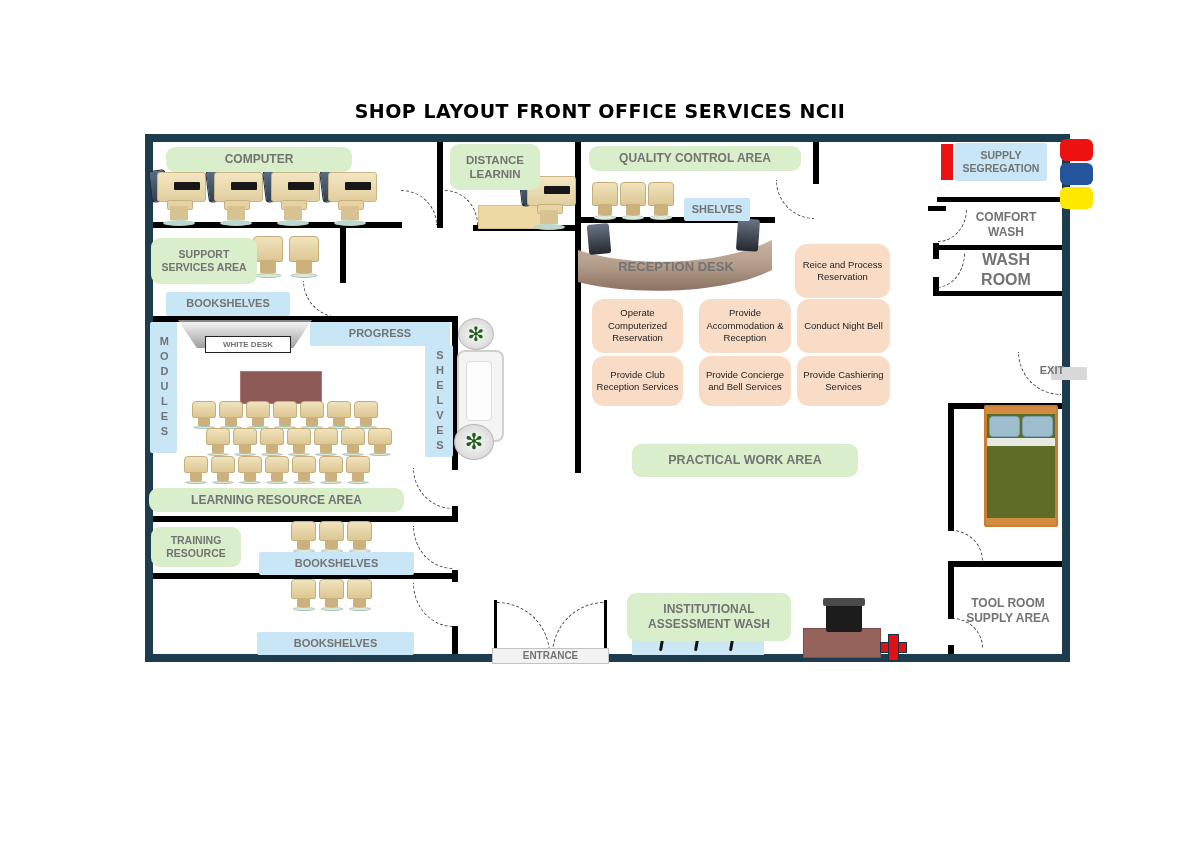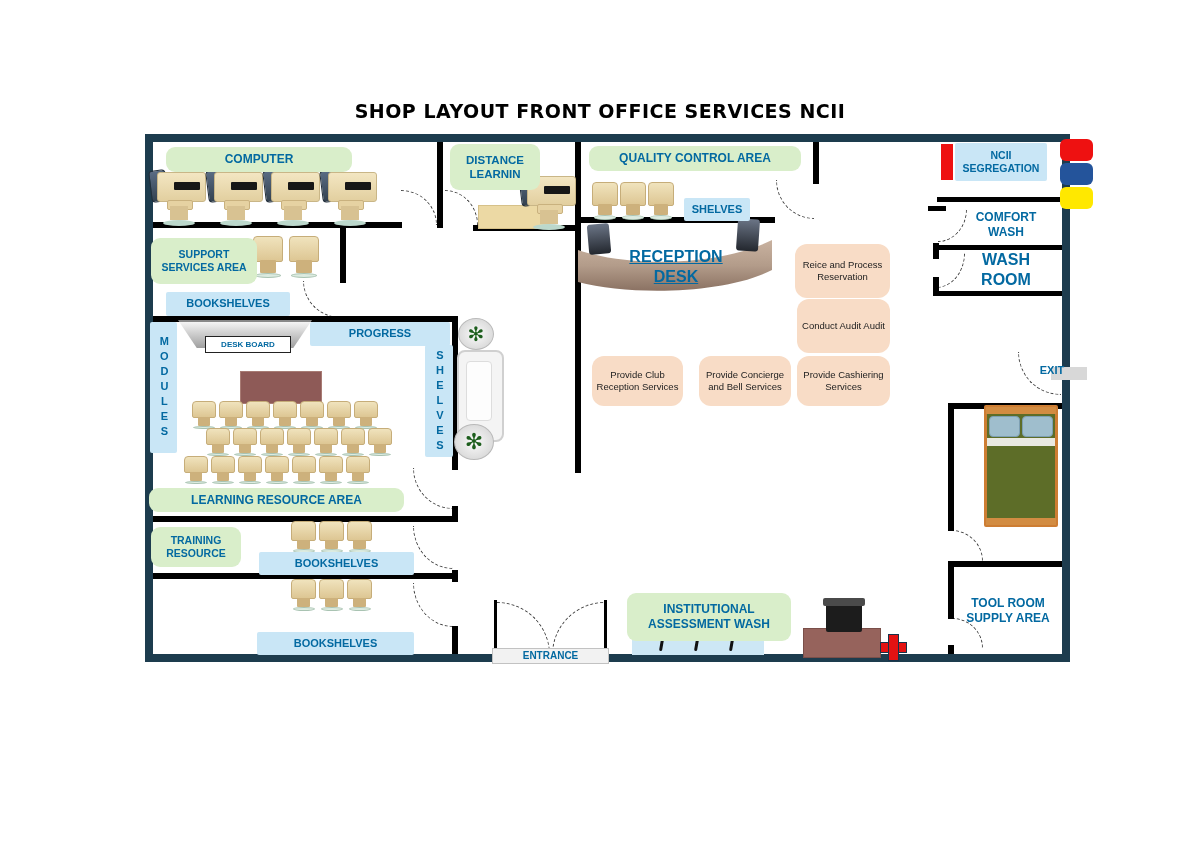--- a/index.html
+++ b/index.html
@@ -9,21 +9,21 @@
   .title{position:absolute;left:0;right:0;top:100px;text-align:center;font-size:19px;
          font-weight:bold;letter-spacing:.5px;color:#000;font-family:"DejaVu Sans","Liberation Sans",sans-serif;}
   .outer{position:absolute;border:8px solid #1d3c4e;background:transparent;z-index:6;}
   .wall{position:absolute;background:#000;z-index:5;}
   .arc{position:absolute;z-index:4;}
   .arc-tl{border-top:1.6px dashed #444;border-left:1.6px dashed #444;border-top-left-radius:100%;}
   .arc-tr{border-top:1.6px dashed #444;border-right:1.6px dashed #444;border-top-right-radius:100%;}
   .arc-bl{border-bottom:1.6px dashed #444;border-left:1.6px dashed #444;border-bottom-left-radius:100%;}
   .arc-br{border-bottom:1.6px dashed #444;border-right:1.6px dashed #444;border-bottom-right-radius:100%;}
   .lbl{position:absolute;display:flex;align-items:center;justify-content:center;text-align:center;
-       font-weight:bold;color:#0369a1;z-index:10;line-height:1.25;}
+       font-weight:bold;color:#737373;z-index:10;line-height:1.25;}
   .lbl-green{background:#d9eeca;border-radius:9px;font-size:11.5px;}
   .lbl-blue{background:#c9e6f6;border-radius:2px;font-size:11px;}
   .lbl-plain{background:transparent;font-size:11.5px;}
   .vlabel{writing-mode:vertical-lr;text-orientation:upright;letter-spacing:3px;font-size:11px;}
   .task{position:absolute;background:#f8dcc6;border-radius:12px;display:flex;align-items:center;
         justify-content:center;text-align:center;font-size:9.5px;color:#222;z-index:10;
         line-height:1.3;padding:3px;box-sizing:border-box;}
   
   .chair{position:relative;z-index:8;}
   .chair .back{position:absolute;left:0;top:0;width:100%;height:62%;background:linear-gradient(#f0e3bd,#ddc693);
@@ -163,21 +163,21 @@
     </div>
       <div class="chair" style="width:26px;height:38px;">
       <div class="back"></div>
         <div class="seat"></div>
         <div class="base"></div>
     </div>
     </div>
   <div class="lbl lbl-blue" style="left:684px;top:198px;width:66px;height:23px;">SHELVES</div>
 
   <div class="abs" style="left:941px;top:144px;width:12px;height:36px;background:#ee1111;z-index:10;"></div>
-  <div class="lbl lbl-blue" style="left:955px;top:143px;width:92px;height:38px;font-size:10.5px;">NCII SEGREGATION</div>
+  <div class="lbl lbl-blue" style="left:955px;top:143px;width:92px;height:38px;font-size:10.5px;">SUPPLY SEGREGATION</div>
   <div class="abs" style="left: 1060px; top: 139px; width: 33px; height: 22px; border-radius: 6px; z-index: 11; background: rgb(238, 17, 17);"></div>
   <div class="abs" style="left: 1060px; top: 163px; width: 33px; height: 22px; border-radius: 6px; z-index: 11; background: rgb(36, 84, 155);"></div>
   <div class="abs" style="left: 1060px; top: 187px; width: 33px; height: 22px; border-radius: 6px; z-index: 11; background: rgb(255, 232, 0);"></div>
 
   <div class="lbl lbl-plain" style="left:960px;top:206px;width:92px;height:38px;font-size:12px;">COMFORT WASH</div>
   <div class="lbl lbl-plain" style="left:966px;top:251px;width:80px;height:38px;font-size:16px;">WASH ROOM</div>
 
   <div class="lbl lbl-green" style="left:151px;top:238px;width:102px;height:42px;font-size:10.5px;padding:2px;">SUPPORT SERVICES AREA</div>
   <div class="row" style="left:253px;top:236px;gap:6px;">
     <div class="chair" style="width:30px;height:42px;">
@@ -189,21 +189,21 @@
       <div class="back"></div>
         <div class="seat"></div>
         <div class="base"></div>
     </div>
     </div>
   <div class="lbl lbl-blue" style="left:166px;top:292px;width:124px;height:24px;">BOOKSHELVES</div>
 
   <div class="lbl lbl-blue vlabel" style="left:150px;top:322px;width:27px;height:131px;">MODULES</div>
   <div class="abs" style="left:178px;top:320px;width:134px;height:26px;background:linear-gradient(#f4f4f4,#9f9f9f);
               clip-path:polygon(0 0,100% 0,86% 100%,14% 100%);border-top:2px solid #888;z-index:7;"></div>
-  <div class="lbl" style="left:205px;top:336px;width:84px;height:15px;background:#fff;border:1px solid #222;font-size:8px;z-index:8;">DESK BOARD</div>
+  <div class="lbl" style="left:205px;top:336px;width:84px;height:15px;background:#fff;border:1px solid #222;font-size:8px;z-index:8;">WHITE DESK</div>
   <div class="lbl lbl-blue" style="left:310px;top:322px;width:140px;height:24px;">PROGRESS</div>
   <div class="lbl lbl-blue vlabel" style="left:425px;top:345px;width:28px;height:112px;">SHELVES</div>
   <div class="abs" style="left:240px;top:371px;width:80px;height:31px;background:#8e5a57;border:1px solid #a87b74;z-index:7;"></div>
   <div class="row" style="left:192px;top:401px;gap:3px;">
     <div class="chair" style="width:24px;height:28px;">
       <div class="back"></div>
         <div class="seat"></div>
         <div class="base"></div>
     </div>
   <div class="chair" style="width:24px;height:28px;">
@@ -322,30 +322,33 @@
   <svg class="abs" style="left:576px;top:234px;z-index:7;" width="198" height="64" viewBox="0 0 198 64">
     <defs>
         <linearGradient id="gdesk" x1="0" y1="0" x2="0" y2="1">
       <stop offset="0" stop-color="#c9b2a0"></stop>
           <stop offset=".5" stop-color="#b39c8a"></stop>
           <stop offset="1" stop-color="#8b7263"></stop>
     </linearGradient>
       </defs>
     <path d="M2,16 C55,34 145,32 196,6 L196,36 C150,60 55,62 2,48 Z" fill="url(#gdesk)"></path>
   </svg>
-  <div class="lbl lbl-plain" style="left:606px;top:256px;width:140px;height:22px;font-size:16px;z-index:9;text-decoration:underline;">RECEPTION DESK</div>
+  <div class="lbl lbl-plain" style="left:606px;top:256px;width:140px;height:22px;font-size:13px;z-index:9;">RECEPTION DESK</div>
   <div class="abs" style="left:588px;top:224px;width:22px;height:30px;background:linear-gradient(#6b7586,#23272e);border-radius:3px;transform:rotate(-5deg);z-index:8;"></div>
   <div class="abs" style="left:737px;top:219px;width:22px;height:32px;background:linear-gradient(#6b7586,#23272e);border-radius:3px;transform:rotate(4deg);z-index:8;"></div>
 
   <div class="task" style="left:795px;top:244px;width:95px;height:54px;">Reice and Process Reservation</div>
-  <div class="task" style="left:797px;top:299px;width:93px;height:54px;">Conduct Audit Audit</div>
+  <div class="task" style="left:592px;top:299px;width:91px;height:54px;">Operate Computerized Reservation</div>
+  <div class="task" style="left:699px;top:299px;width:92px;height:54px;">Provide Accommodation &amp; Reception</div>
+  <div class="task" style="left:797px;top:299px;width:93px;height:54px;">Conduct Night Bell</div>
   <div class="task" style="left:592px;top:356px;width:91px;height:50px;">Provide Club Reception Services</div>
   <div class="task" style="left:699px;top:356px;width:92px;height:50px;">Provide Concierge and Bell Services</div>
   <div class="task" style="left:797px;top:356px;width:93px;height:50px;">Provide Cashiering Services</div>
 
+  <div class="lbl lbl-green" style="left:632px;top:444px;width:226px;height:33px;font-size:12.5px;">PRACTICAL WORK AREA</div>
 
   <div class="lbl lbl-plain" style="left:1032px;top:363px;width:40px;height:16px;font-size:11px;z-index:12;">EXIT</div>
   <div class="abs" style="left:1051px;top:367px;width:36px;height:13px;background:#d8d8d8;z-index:11;"></div>
 
   <div class="abs" style="left:984px;top:405px;width:74px;height:122px;background:#5d6d28;border:3px solid #cd7d33;border-radius:2px;box-sizing:border-box;z-index:7;">
     <div style="position:absolute;left:-1px;top:-1px;width:70px;height:7px;background:#d28c42;"></div>
     <div style="position:absolute;left:2px;top:8px;width:31px;height:21px;background:#9fbecd;border:1px solid #7d9fb2;border-radius:4px;box-sizing:border-box;"></div>
     <div style="position:absolute;left:35px;top:8px;width:31px;height:21px;background:#9fbecd;border:1px solid #7d9fb2;border-radius:4px;box-sizing:border-box;"></div>
     <div style="position:absolute;left:0px;top:30px;width:68px;height:8px;background:#e9e9e1;"></div>
     <div style="position:absolute;left:-1px;bottom:-1px;width:70px;height:7px;background:#d28c42;"></div>

